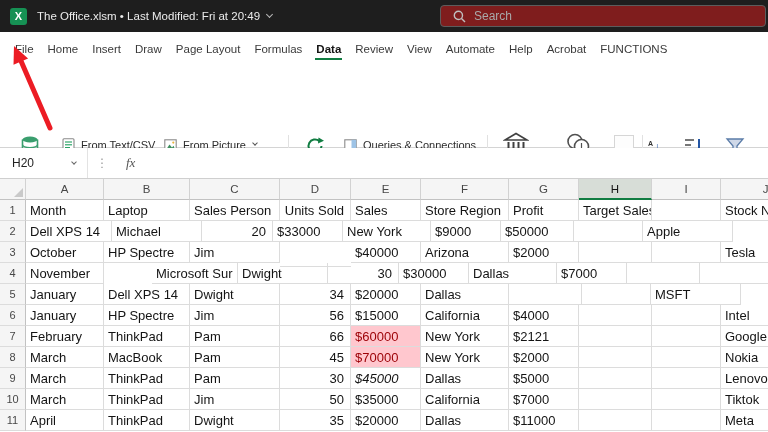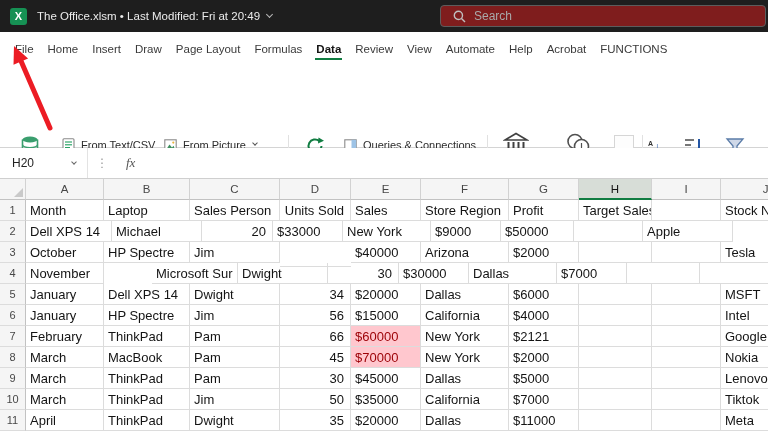--- a/index.html
+++ b/index.html
@@ -373,21 +373,20 @@
           <div class="cell" style="width: 90px;">Samsu</div>
         </div>
         <div class="gridrow">
           <div class="rowhdr">5</div>
           <div class="cell" style="width: 78px;">January</div>
           <div class="cell" style="width: 86px;">Dell XPS 14</div>
           <div class="cell" style="width: 90px;">Dwight</div>
           <div class="cell num" style="width: 71px;">34</div>
           <div class="cell" style="width: 70px;">$20000</div>
           <div class="cell" style="width: 88px;">Dallas</div>
-          <div class="cell" style="width: 70px;">$6000</div>
           <div class="cell" style="width: 73px;"></div>
           <div class="cell" style="width: 69px;"></div>
           <div class="cell" style="width: 90px;">MSFT</div>
         </div>
         <div class="gridrow">
           <div class="rowhdr">6</div>
           <div class="cell" style="width: 78px;">January</div>
           <div class="cell" style="width: 86px;">HP Spectre</div>
           <div class="cell" style="width: 90px;">Jim</div>
           <div class="cell num" style="width: 71px;">56</div>
@@ -423,21 +422,21 @@
           <div class="cell" style="width: 73px;"></div>
           <div class="cell" style="width: 69px;"></div>
           <div class="cell" style="width: 90px;">Nokia</div>
         </div>
         <div class="gridrow">
           <div class="rowhdr">9</div>
           <div class="cell" style="width: 78px;">March</div>
           <div class="cell" style="width: 86px;">ThinkPad</div>
           <div class="cell" style="width: 90px;">Pam</div>
           <div class="cell num" style="width: 71px;">30</div>
-          <div class="cell" style="width: 70px;">$45000</div>
+          <div class="cell" style="width: 70px; font-style: italic;">$45000</div>
           <div class="cell" style="width: 88px;">Dallas</div>
           <div class="cell" style="width: 70px;">$5000</div>
           <div class="cell" style="width: 73px;"></div>
           <div class="cell" style="width: 69px;"></div>
           <div class="cell" style="width: 90px;">Lenovo</div>
         </div>
         <div class="gridrow">
           <div class="rowhdr">10</div>
           <div class="cell" style="width: 78px;">March</div>
           <div class="cell" style="width: 86px;">ThinkPad</div>

